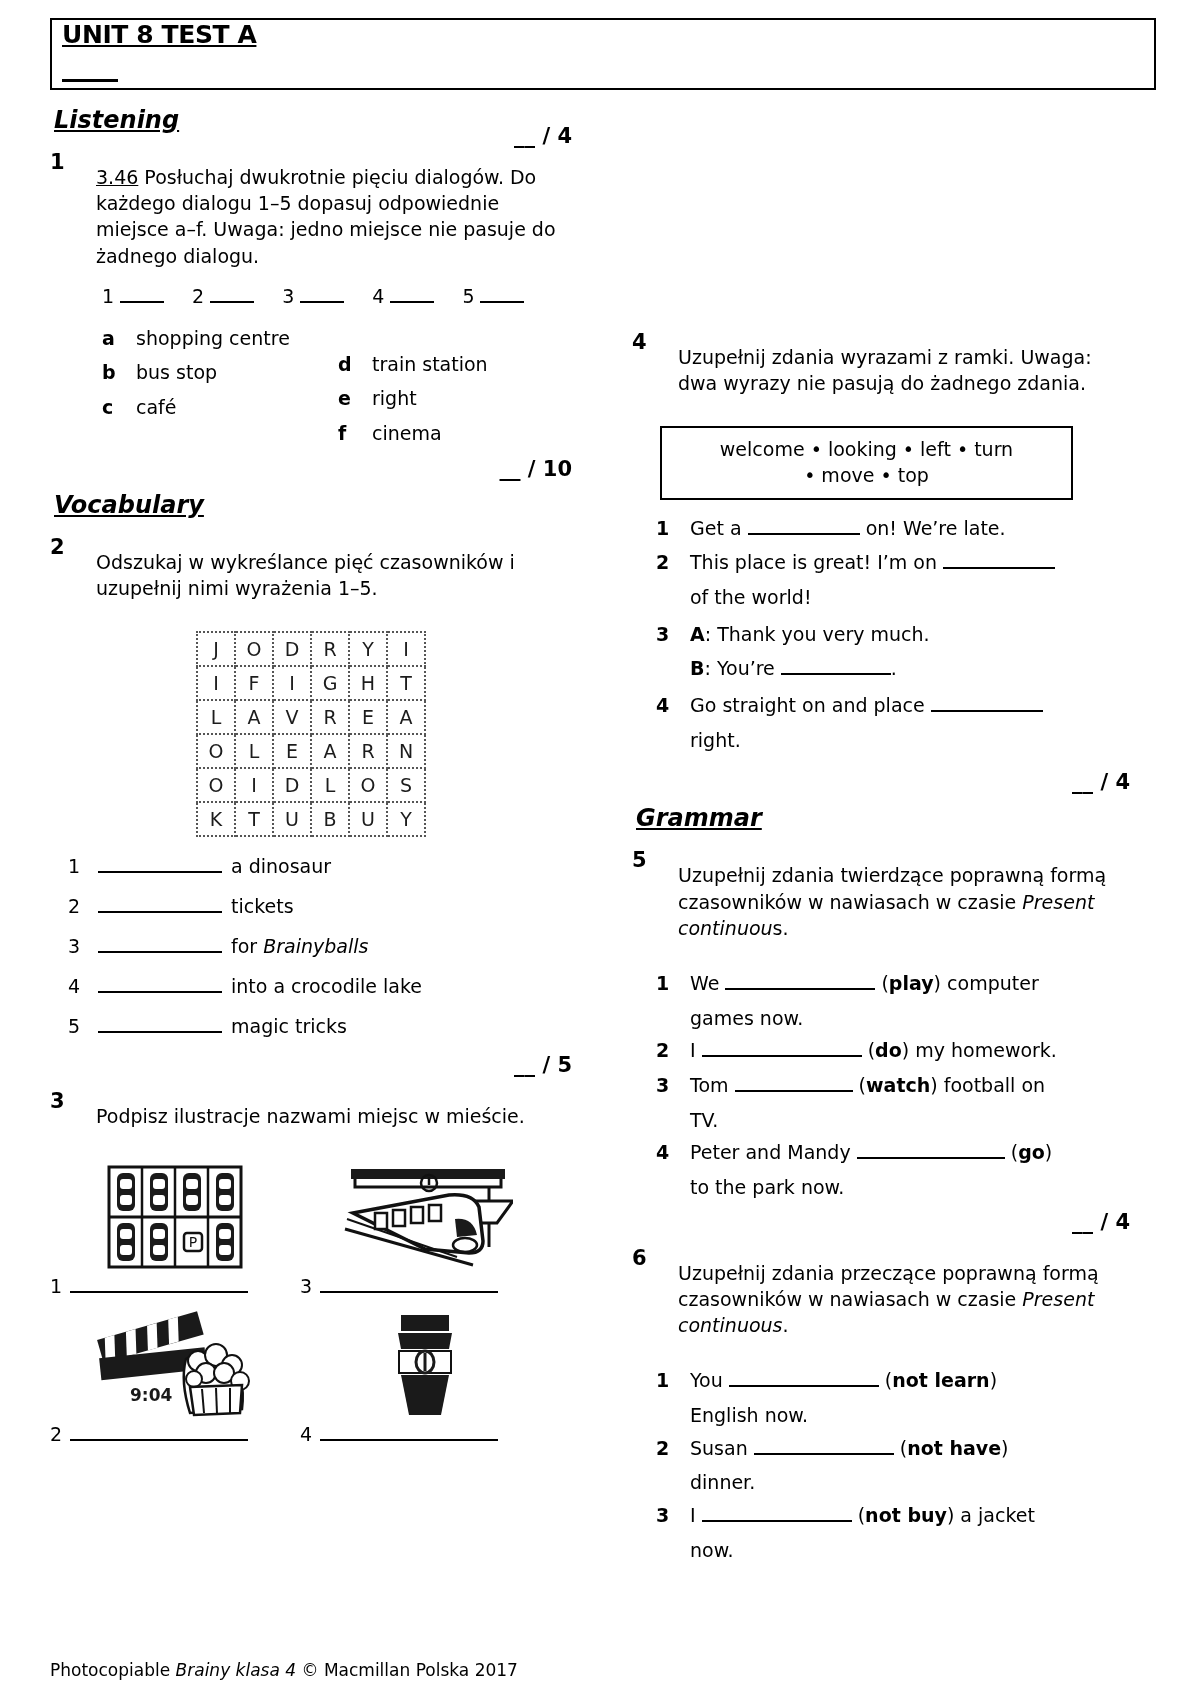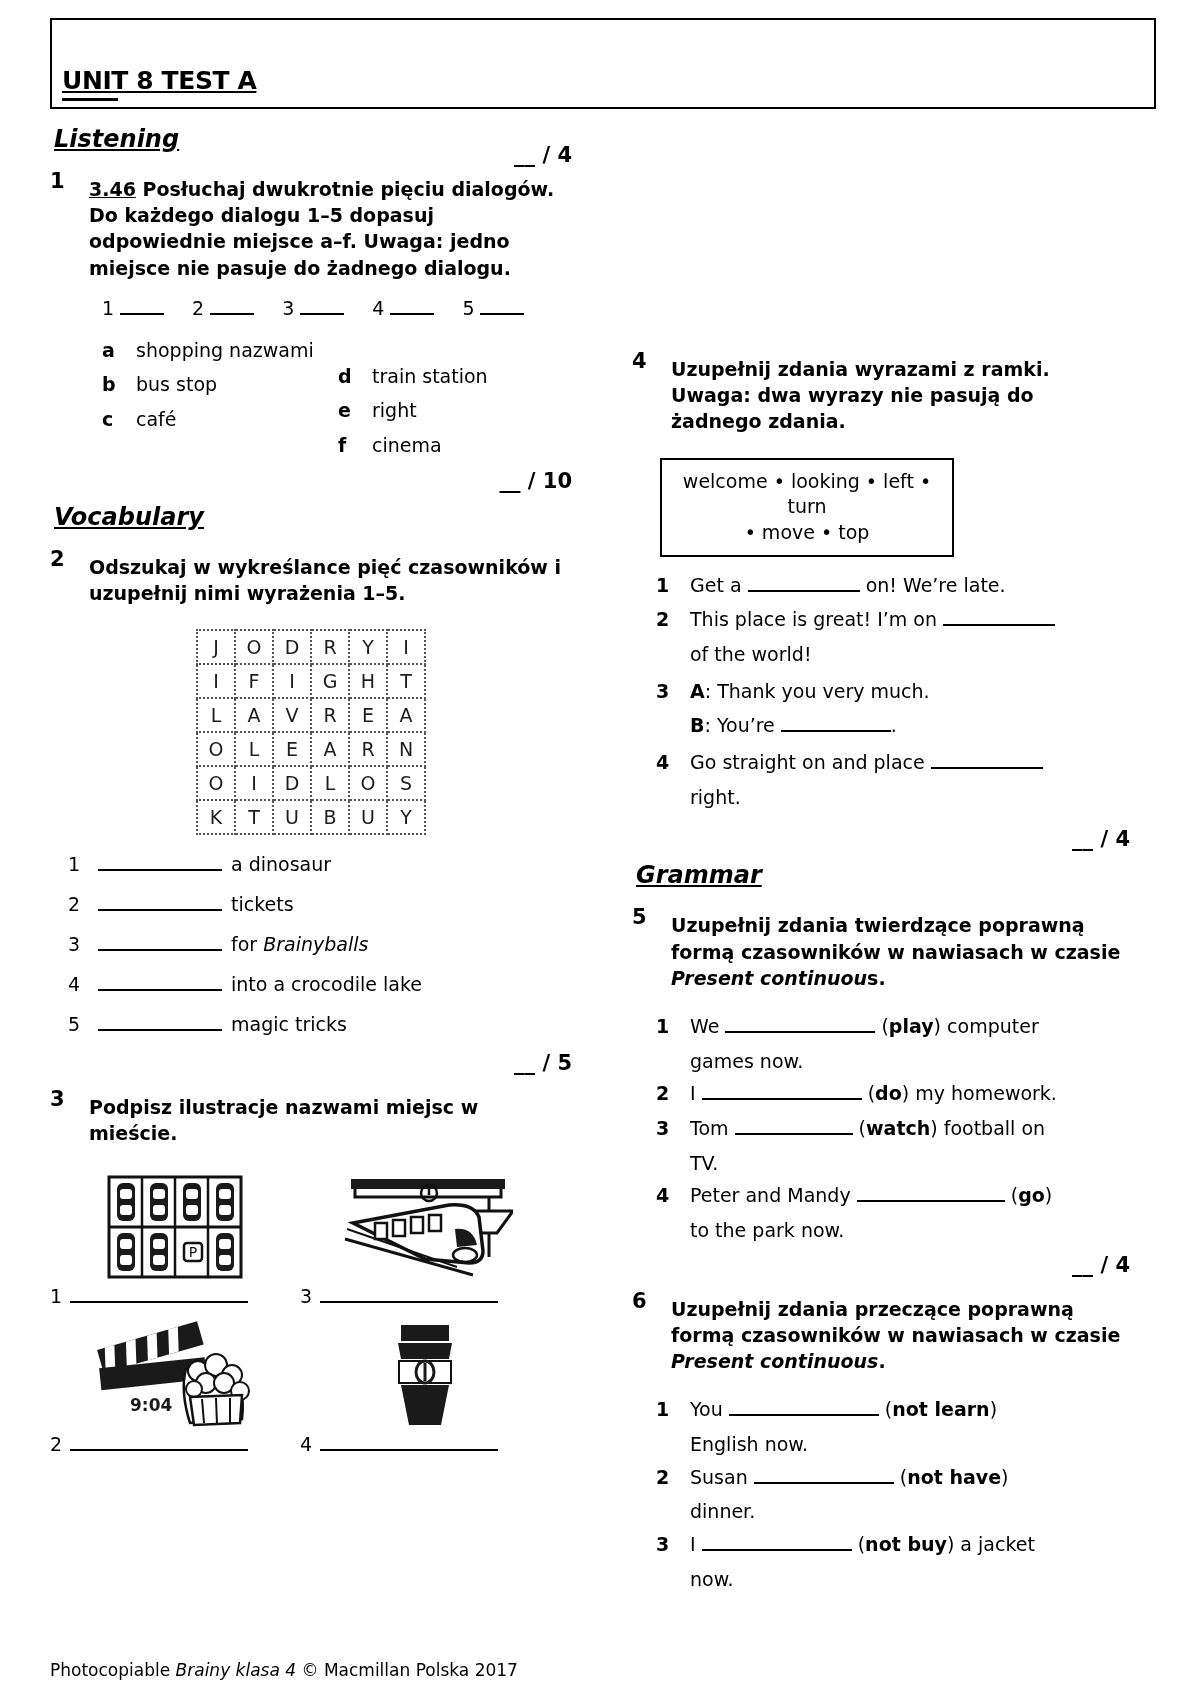--- a/index.html
+++ b/index.html
@@ -12,23 +12,23 @@
     color: #000000;
     position: relative;
     overflow: hidden;
   }
 
   .page { position: relative; width: 1200px; height: 1696px; padding: 18px 44px 0 50px; }
 
   
   .header-box {
     border: 2px solid #000;
-    height: 91px;
+    height: 72px;
     display: flex;
-    align-items: flex-end;
+    align-items: flex-start;
     padding: 0 14px 12px 10px;
     position: relative;
   }
   .unit-title {
     font-size: 25px;
     font-weight: bold;
     font-style: normal;
     text-decoration: underline;
     letter-spacing: -0.4px;
     white-space: nowrap;
@@ -55,21 +55,21 @@
     font-weight: bold;
     font-style: italic;
     text-decoration: underline;
     margin: 0 0 14px 4px;
   }
   .head-row { display: flex; align-items: flex-end; justify-content: space-between; }
 
   .ex { display: flex; margin-bottom: 4px; }
   .ex-num { font-size: 21px; font-weight: bold; width: 30px; flex: 0 0 30px; line-height: 1.38; }
   .ex-body { flex: 1; }
-  .ex-instr { font-size: 19px; font-weight: bold; line-height: 1.38; margin: 9px; }
+  .ex-instr { font-size: 19px; font-weight: normal; line-height: 1.38; margin: 16px; }
   .ex-instr .ital { font-style: italic; }
   .track { text-decoration: underline; }
 
   .points { font-size: 21px; font-weight: bold; white-space: nowrap; }
   .points-right { text-align: right; margin: 6px 0 10px 0; font-size: 21px; font-weight: bold; }
 
   
   .slots { display: flex; gap: 28px; margin: 16px 0 14px 22px; font-size: 19px; }
   .slot { display: flex; align-items: baseline; }
   .slot-n { font-weight: normal; }
@@ -112,21 +112,21 @@
   .pic-label .pl-line { display: inline-block; width: 178px; border-bottom: 2px solid #000; height: 16px; }
 
   
   .wordbox {
     border: 2px solid #000;
     margin: 14px 0 12px 28px;
     padding: 9px 12px;
     text-align: center;
     font-size: 19px;
     line-height: 1.35;
-    width: 294px;
+    width: 413px;
   }
 
   .sent { display: flex; font-size: 19px; line-height: 1.72; margin-bottom: 2px; }
   .sent-n { width: 34px; flex: 0 0 34px; font-weight: bold; }
   .sent-t { flex: 1; }
   .sent-t b { font-weight: bold; }
   .u { display: inline-block; border-bottom: 2px solid #000; height: 15px; vertical-align: baseline; }
   .sub { margin-left: 34px; font-size: 19px; line-height: 1.72; }
   .list-block { margin-left: 24px; margin-top: 10px; }
 
@@ -186,21 +186,21 @@
             <span class="slot">
                 <span class="slot-n">5</span>
                 <span class="slot-line"></span>
               </span>
           </div>
 
           <div class="opts">
             <div class="opts-col">
               <div class="opt">
                   <span class="opt-k">a</span>
-                  <span class="opt-t">shopping nazwami</span>
+                  <span class="opt-t">shopping centre</span>
                 </div>
               <div class="opt">
                   <span class="opt-k">b</span>
                   <span class="opt-t">bus stop</span>
                 </div>
               <div class="opt">
                   <span class="opt-k">c</span>
                   <span class="opt-t">café</span>
                 </div>
             </div>

